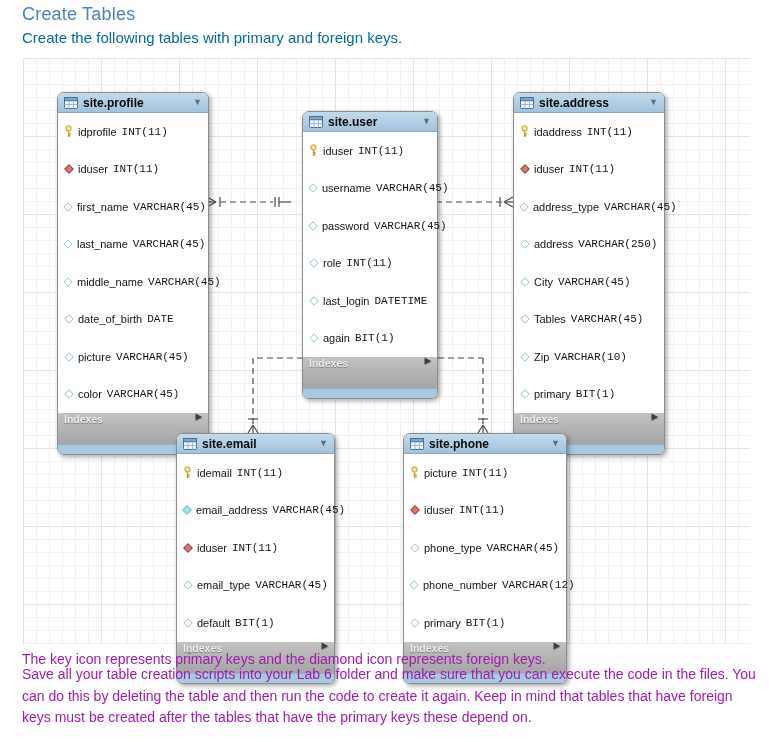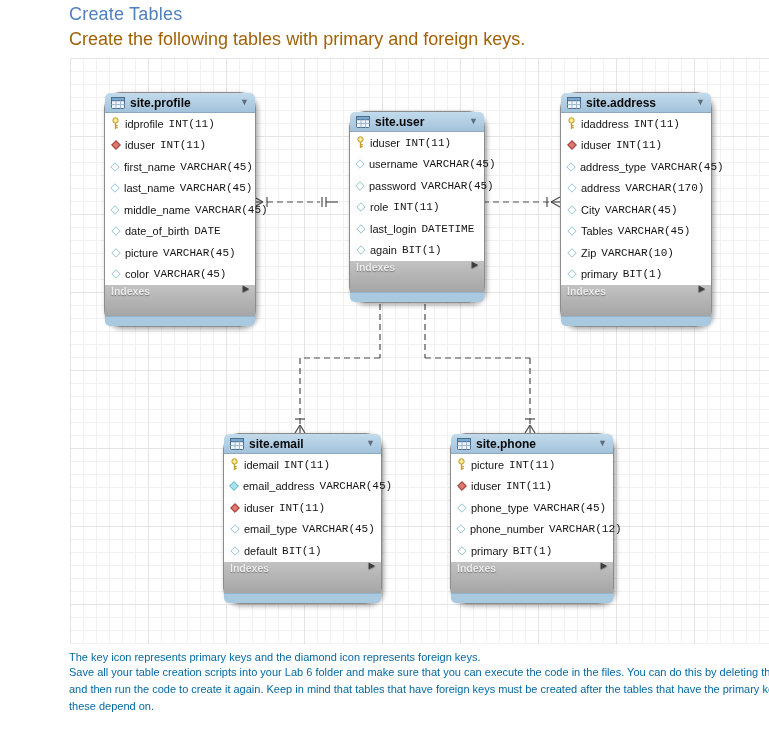--- a/index.html
+++ b/index.html
@@ -1,69 +1,69 @@
 <!DOCTYPE html>
 <html><head>
 <meta charset="utf-8">
 <style>
   html,body{margin:0;padding:0;}
   body{
     width:769px;height:742px;overflow:hidden;background:#ffffff;
     font-family:"Liberation Sans", sans-serif;color:#111;
     position:relative;
   }
-  .page{position:absolute;inset:0;margin-left:47px;}
+  .page{position:absolute;inset:0;}
   h1.doc-title{
     margin:0;position:absolute;left:22px;top:4px;
     font-size:18px;font-weight:400;color:#4f81bd;letter-spacing:.2px;
   }
   .intro{
     margin:0;position:absolute;left:22px;top:29px;
-    font-size:18px;color:#a16207;
+    font-size:15px;color:#0369a1;
   }
   
   .diagram{
     position:absolute;left:23px;top:58px;width:727px;height:586px;
     background-color:#fff;
     background-image:
       linear-gradient(to right,#e4e4e4 1px,transparent 1px),
       linear-gradient(to bottom,#e4e4e4 1px,transparent 1px),
       linear-gradient(to right,#f1f1f1 1px,transparent 1px),
       linear-gradient(to bottom,#f1f1f1 1px,transparent 1px);
     background-size:78px 78px,78px 78px,13px 13px,13px 13px;
   }
   .connector-layer{position:absolute;left:0;top:0;width:727px;height:586px;}
   
   .er-table{
-    position:absolute;background:#fff;border:1px solid #8c8c8c;border-radius:16px;
+    position:absolute;background:#fff;border:1px solid #8c8c8c;border-radius:7px;
     box-shadow:2px 2px 5px rgba(0,0,0,.35);font-size:11px;
   }
   .t-header{
     height:19px;display:flex;align-items:center;gap:5px;padding:0 6px;
     background:linear-gradient(#c2dbec,#a2c2db);
     border-bottom:1px solid #8fa8bd;border-radius:5px 5px 0 0;
     font-weight:bold;font-size:12px;color:#0a0a0a;
   }
   .t-arrow{margin-left:auto;color:#5d6d79;font-size:9px;line-height:1;}
   .t-ico{display:flex;align-items:center;}
-  .t-row{height:21.5px;display:flex;align-items:center;gap:4px;padding:0 5px;color:#141414;white-space:nowrap;}
+  .t-row{height:21.5px;display:flex;align-items:center;gap:4px;padding:8px 5px;color:#141414;white-space:nowrap;}
   .c-ico{display:flex;align-items:center;width:11px;justify-content:center;}
   .c-type{margin-left:1px;font-family:Liberation Mono, monospace;}
   .t-indexes{
     height:31px;display:flex;padding:0 6px;
     background:linear-gradient(#c2c2c2,#a5a5a5);
     color:#ededed;font-weight:bold;font-size:10.5px;
     text-shadow:0 1px 1px rgba(0,0,0,.35);
   }
   .idx-arrow{margin-left:auto;color:#3d3d3d;font-size:8px;line-height:1;}
   .t-footer{height:9px;background:#a9c9e0;border-top:1px solid #93b4cd;border-radius:0 0 5px 5px;}
   
   .note{
     margin:0;position:absolute;left:22px;width:740px;
-    font-size:11px;line-height:1.55;color:#0369a1;
+    font-size:14px;line-height:1.55;color:#a21caf;
   }
   .note.legend{top:649px;}
   .note.instructions{top:664px;}
 </style>
 </head>
 <body>
 
 <div class="page">
   <h1 class="doc-title">Create Tables</h1>
   <p class="intro">Create the following tables with primary and foreign keys.</p>
@@ -323,21 +323,21 @@
           <span class="c-name">address_type</span>
           <span class="c-type">VARCHAR(45)</span>
         </div>
         <div class="t-row">
           <span class="c-ico">
             <svg width="10" height="10" viewBox="0 0 10 10">
               <path d="M5 .8 L9.2 5 L5 9.2 L.8 5 Z" fill="#ffffff" stroke="#94c2d4"></path>
             </svg>
           </span>
           <span class="c-name">address</span>
-          <span class="c-type">VARCHAR(170)</span>
+          <span class="c-type">VARCHAR(250)</span>
         </div>
         <div class="t-row">
           <span class="c-ico">
             <svg width="10" height="10" viewBox="0 0 10 10">
               <path d="M5 .8 L9.2 5 L5 9.2 L.8 5 Z" fill="#ffffff" stroke="#94c2d4"></path>
             </svg>
           </span>
           <span class="c-name">City</span>
           <span class="c-type">VARCHAR(45)</span>
         </div>

